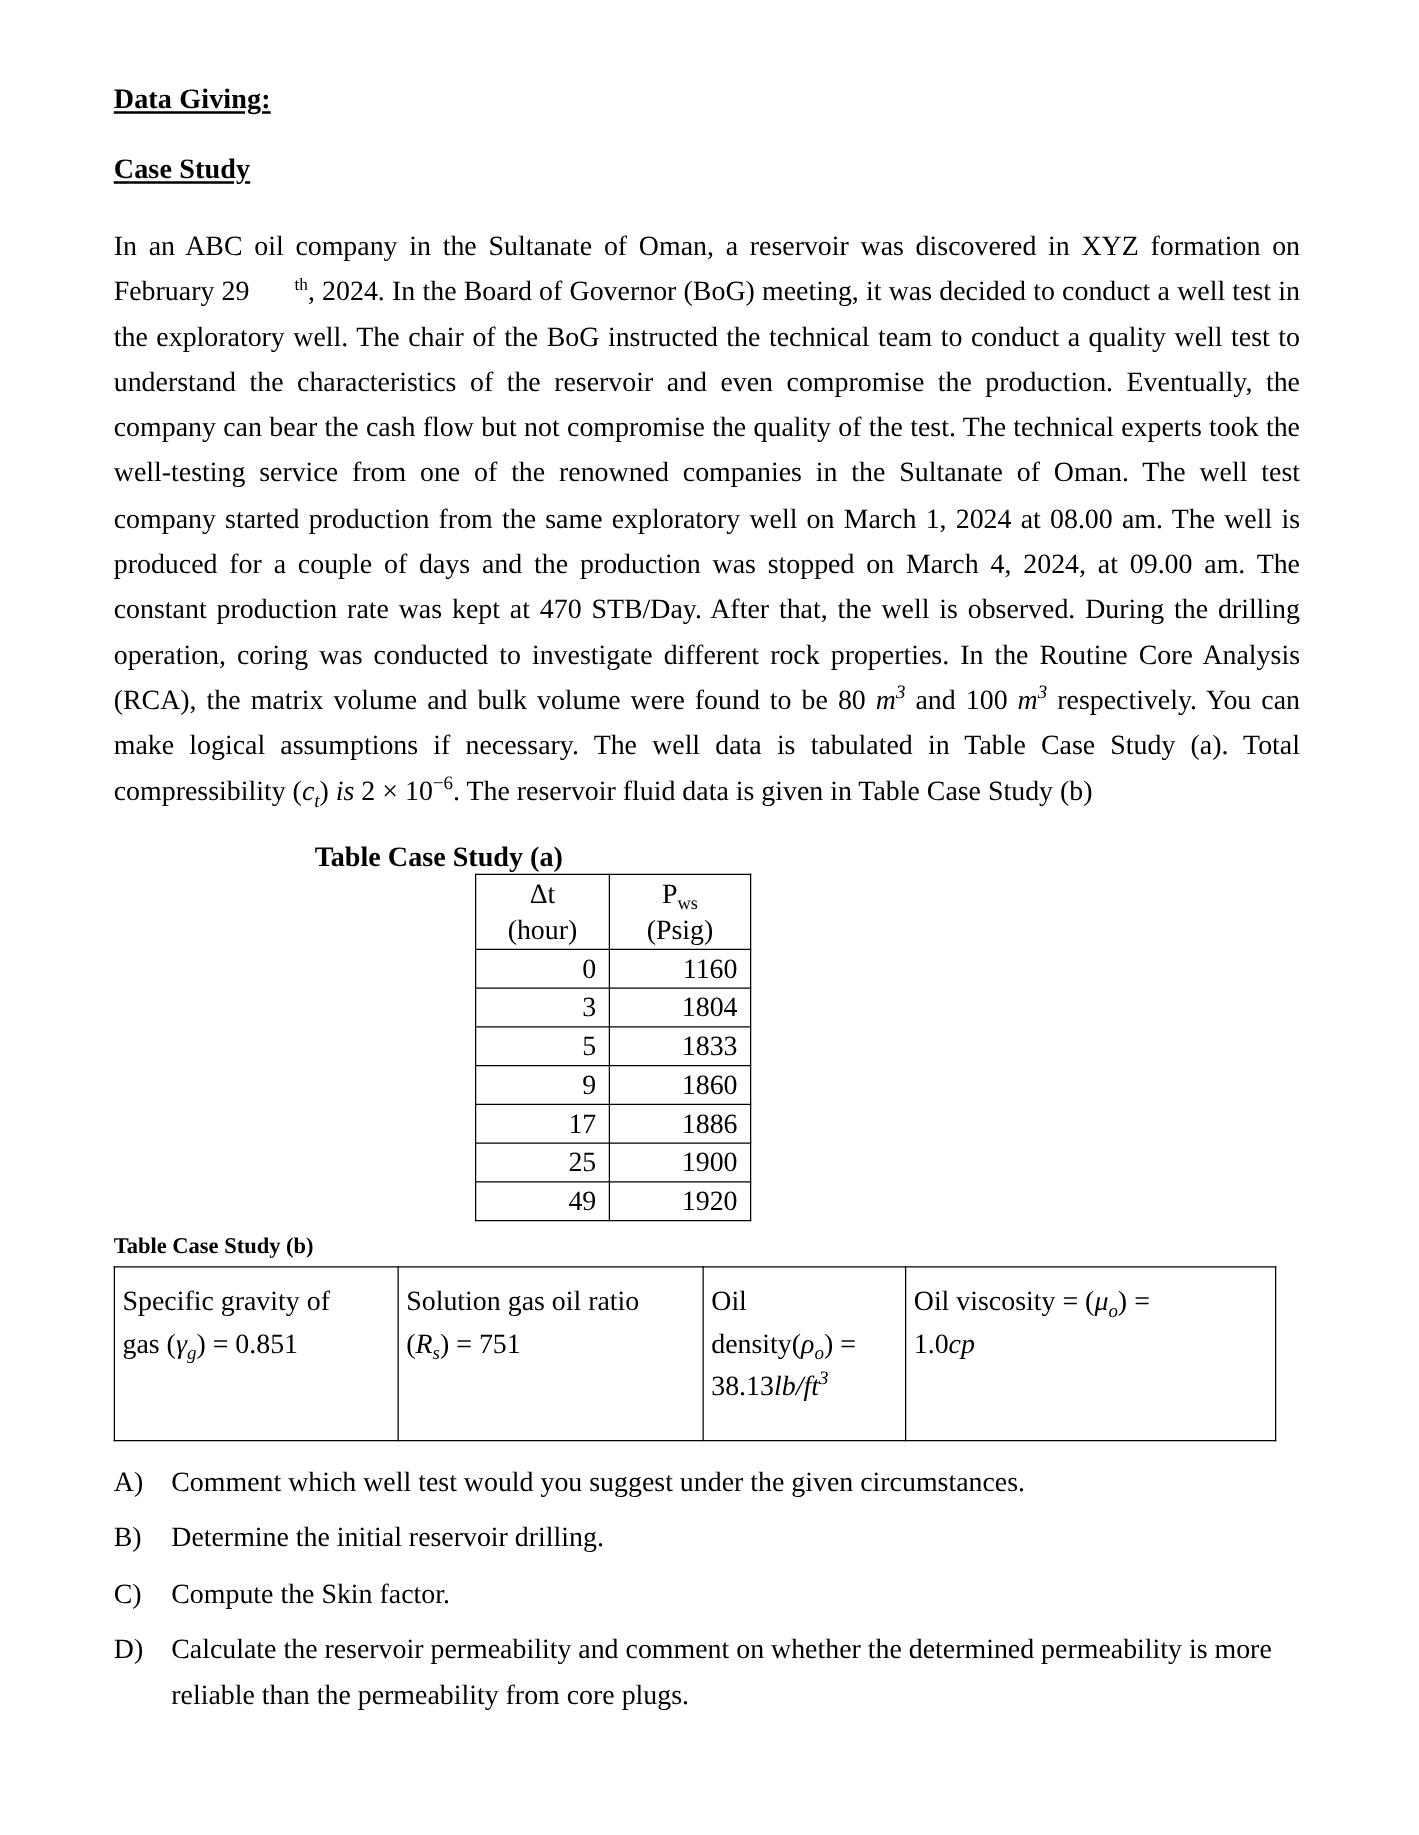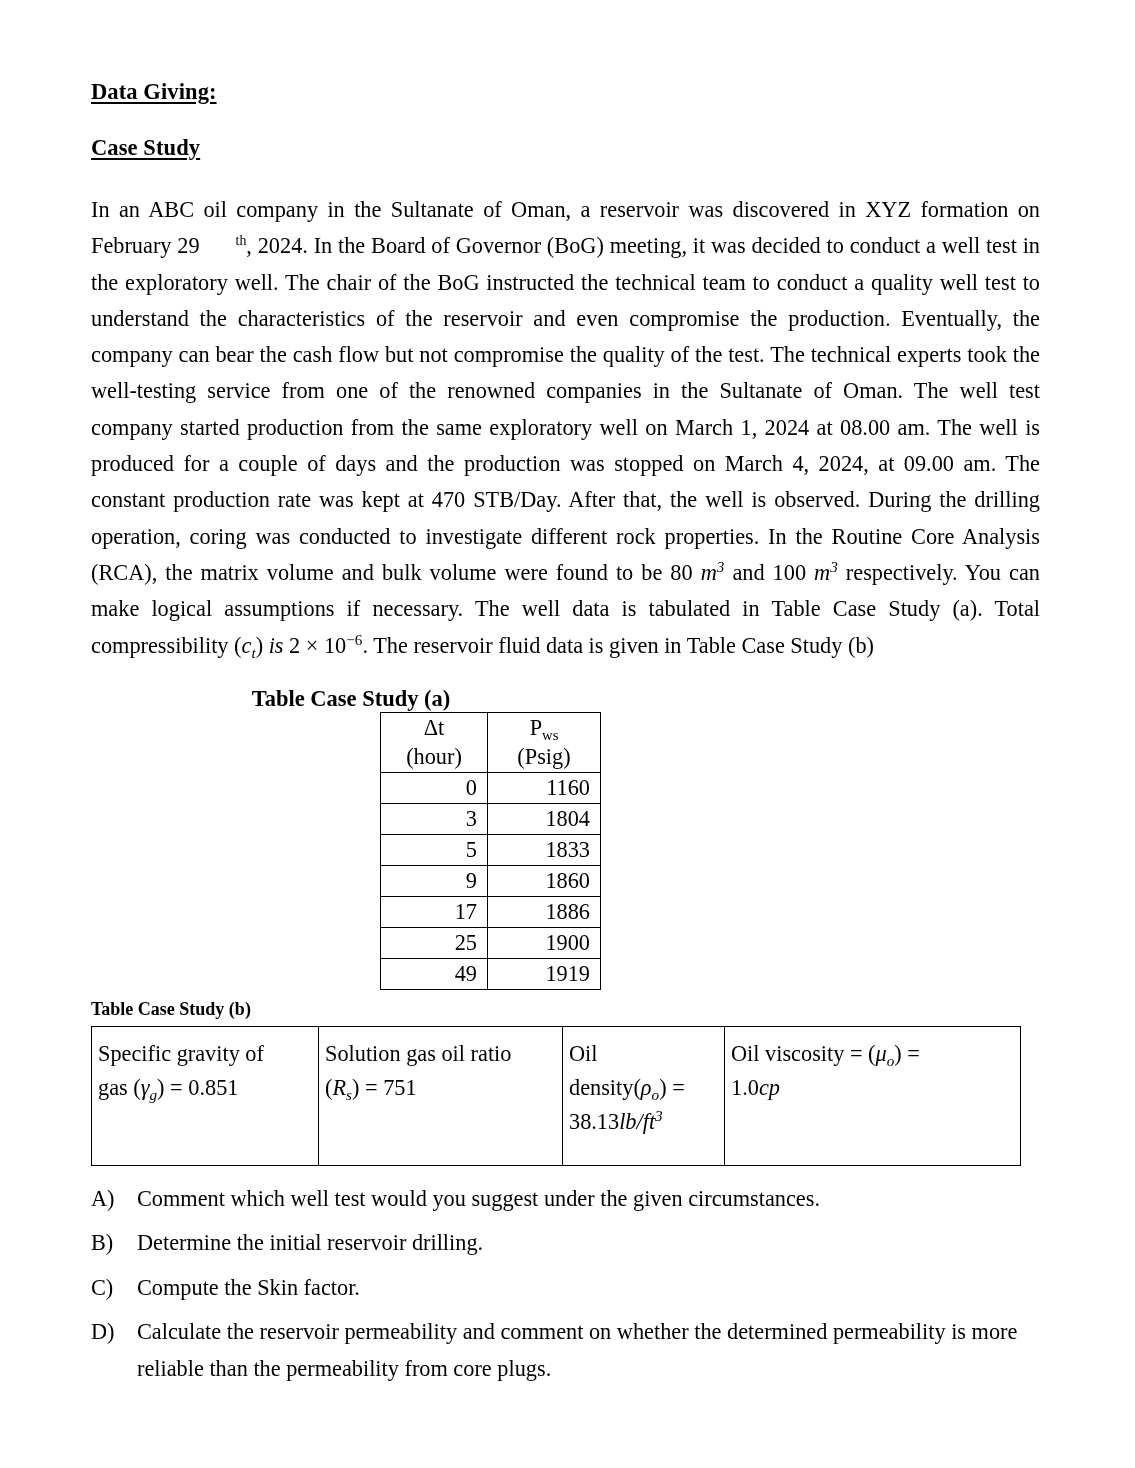--- a/index.html
+++ b/index.html
@@ -17,21 +17,21 @@
   .page {
     position: relative;
     width: 1135px;
     height: 1468px;
     box-sizing: border-box;
     padding: 0;
   }
   .content {
     position: absolute;
     left: 91px;
-    top: 79px;
+    top: 66px;
     width: 949px;
   }
 
   
   .head-underline {
     font-weight: bold;
     font-size: 22.5px;
     text-decoration: underline;
     text-underline-offset: 3px;
     letter-spacing: 0.1px;
@@ -245,21 +245,21 @@
           <tr>
               <td>17</td>
               <td>1886</td>
             </tr>
           <tr>
               <td>25</td>
               <td>1900</td>
             </tr>
           <tr>
               <td>49</td>
-              <td>1919</td>
+              <td>1920</td>
             </tr>
         </tbody>
       </table>
     </div>
 
     <div class="table-b-title">Table Case Study (b)</div>
 
     <table class="tb">
       <colgroup>
           <col class="b1">

